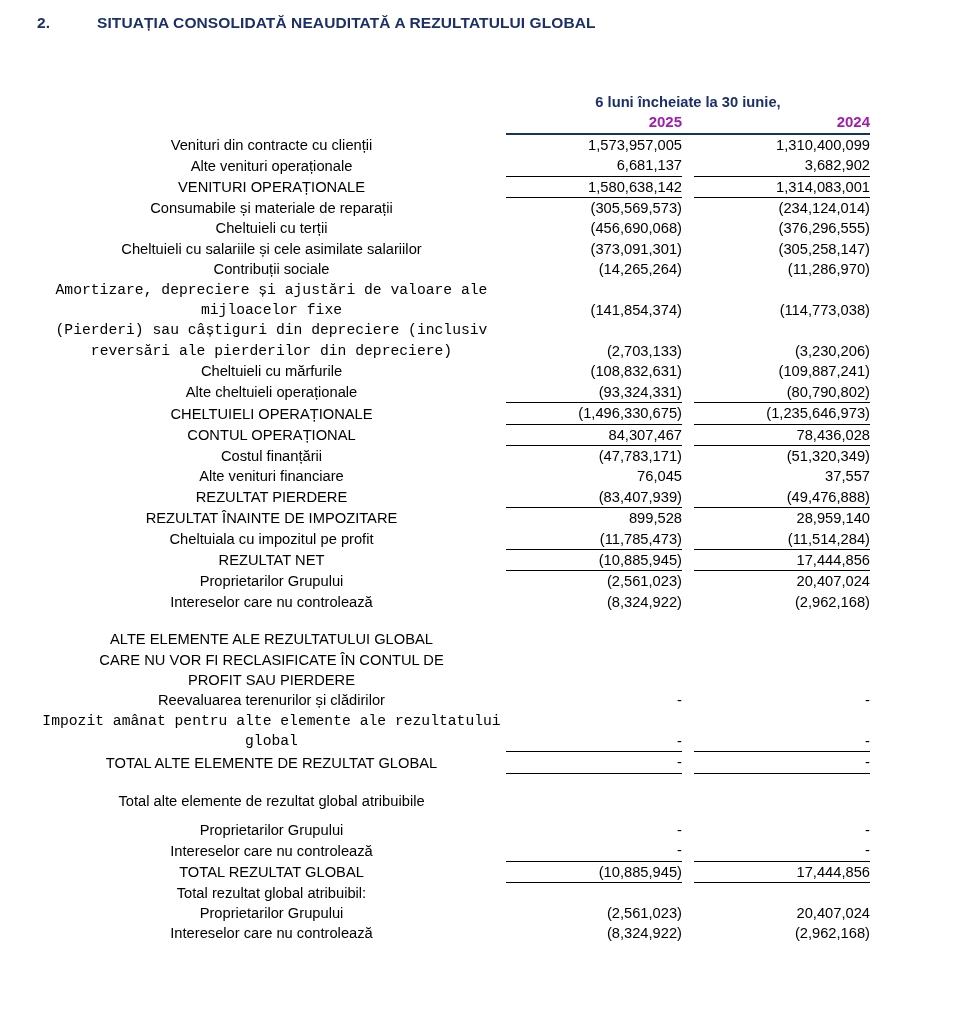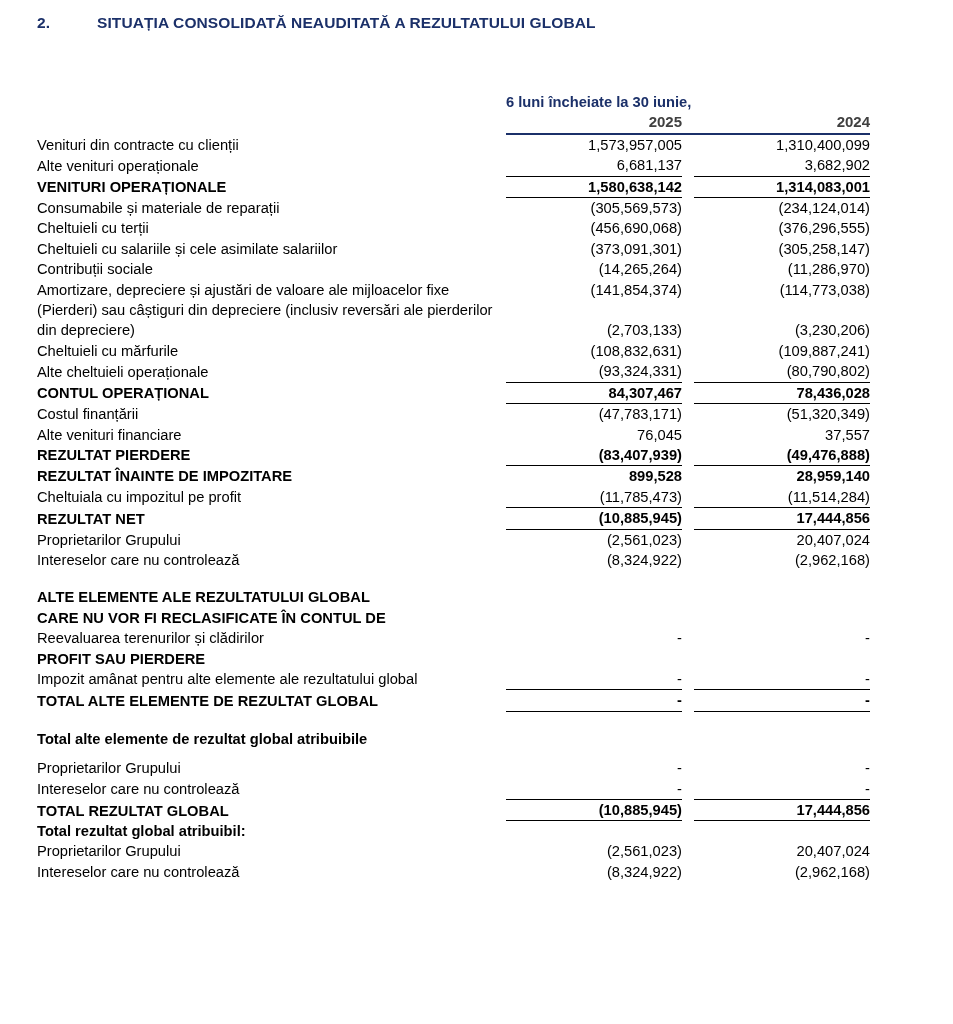--- a/index.html
+++ b/index.html
@@ -54,57 +54,58 @@
     line-height: 20.4px;
   }
   col.c-label { width: 469px; }
   col.c-y1    { width: 176px; }
   col.c-mid   { width: 12px; }
   col.c-y2    { width: 176px; }
 
   .lbl {
     padding-right: 6px;
     white-space: normal;
+    text-align: center;
   }
   .num {
     text-align: right;
     white-space: nowrap;
     font-variant-numeric: tabular-nums;
   }
 
   
   .hdr-period {
     color: #1b3069;
     font-weight: bold;
     font-size: 14.7px;
-    text-align: left;
+    text-align: center;
     white-space: nowrap;
     padding-bottom: 18px;
   }
   .hdr-year {
-    color: #404040;
+    color: #a21caf;
     font-weight: bold;
     font-size: 15px;
     text-align: right;
     padding-bottom: 2px;
   }
 
   
   .rule-top-blue    { border-top: 2.5px solid #1b3069; }
   .rule-top         { border-top: 1.6px solid #000; }
   .rule-bot         { border-bottom: 1.6px solid #000; text-align: right; }
   .rule-bot-thin    { border-bottom: 1.1px solid #000; }
 
-  .bold { font-weight: bold; }
+  .bold { font-weight: normal; }
   .dash { text-align: right; padding-right: 9px; }
 
   .spacer-row td { height: 17px; line-height: 17px; font-size: 1px; }
   .spacer-row-sm td { height: 9px; line-height: 9px; font-size: 1px; }
 
-  .two-line { line-height: 20.4px; }
+  .two-line { line-height: 20.4px; font-family: Liberation Mono, monospace; }
   .mid-align { vertical-align: middle; }
 </style>
 </head>
 <body>
 
 <div class="page">
 
   <div class="title-row">
     <span class="title-num">2.</span>
     <span class="title-text">SITUAȚIA CONSOLIDATĂ NEAUDITATĂ A REZULTATULUI GLOBAL</span>
@@ -201,20 +202,26 @@
         <td class="num">(109,887,241)</td>
       </tr>
 
       <tr>
         <td class="lbl">Alte cheltuieli operaționale</td>
         <td class="num rule-bot-thin">(93,324,331)</td>
         <td></td>
         <td class="num rule-bot-thin">(80,790,802)</td>
       </tr>
 
+      <tr>
+        <td class="lbl bold">CHELTUIELI OPERAȚIONALE</td>
+        <td class="num bold rule-bot">(1,496,330,675)</td>
+        <td></td>
+        <td class="num bold rule-bot">(1,235,646,973)</td>
+      </tr>
 
       <tr>
         <td class="lbl bold">CONTUL OPERAȚIONAL</td>
         <td class="num bold rule-bot">84,307,467</td>
         <td></td>
         <td class="num bold rule-bot">78,436,028</td>
       </tr>
 
       <tr>
         <td class="lbl">Costul finanțării</td>
@@ -284,31 +291,31 @@
         <td></td>
         <td></td>
       </tr>
       <tr>
         <td class="lbl bold">CARE NU VOR FI RECLASIFICATE ÎN CONTUL DE</td>
         <td></td>
         <td></td>
         <td></td>
       </tr>
       <tr>
+        <td class="lbl bold">PROFIT SAU PIERDERE</td>
+        <td></td>
+        <td></td>
+        <td></td>
+      </tr>
+
+      <tr>
         <td class="lbl">Reevaluarea terenurilor și clădirilor</td>
         <td class="num dash">-</td>
         <td></td>
         <td class="num dash">-</td>
-      </tr>
-
-      <tr>
-        <td class="lbl bold">PROFIT SAU PIERDERE</td>
-        <td></td>
-        <td></td>
-        <td></td>
       </tr>
 
       <tr>
         <td class="lbl two-line">Impozit amânat pentru alte elemente ale rezultatului global</td>
         <td class="num dash mid-align">-</td>
         <td></td>
         <td class="num dash mid-align">-</td>
       </tr>
 
       <tr>

